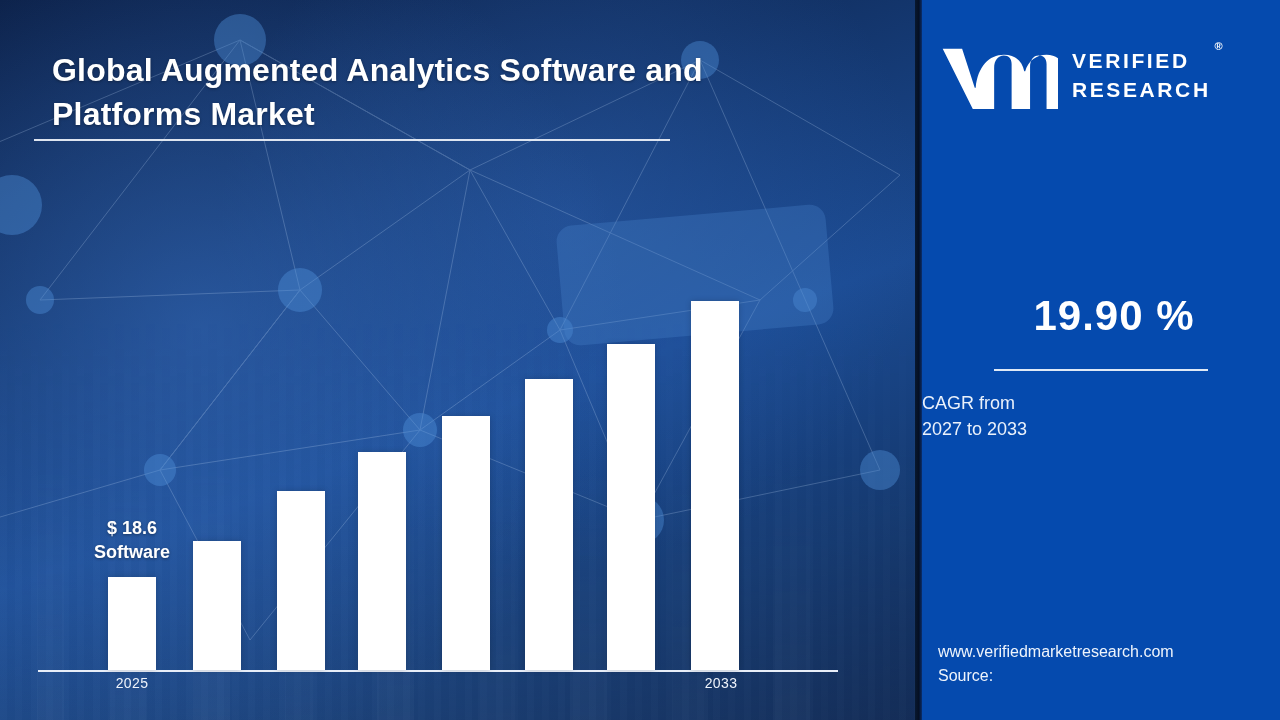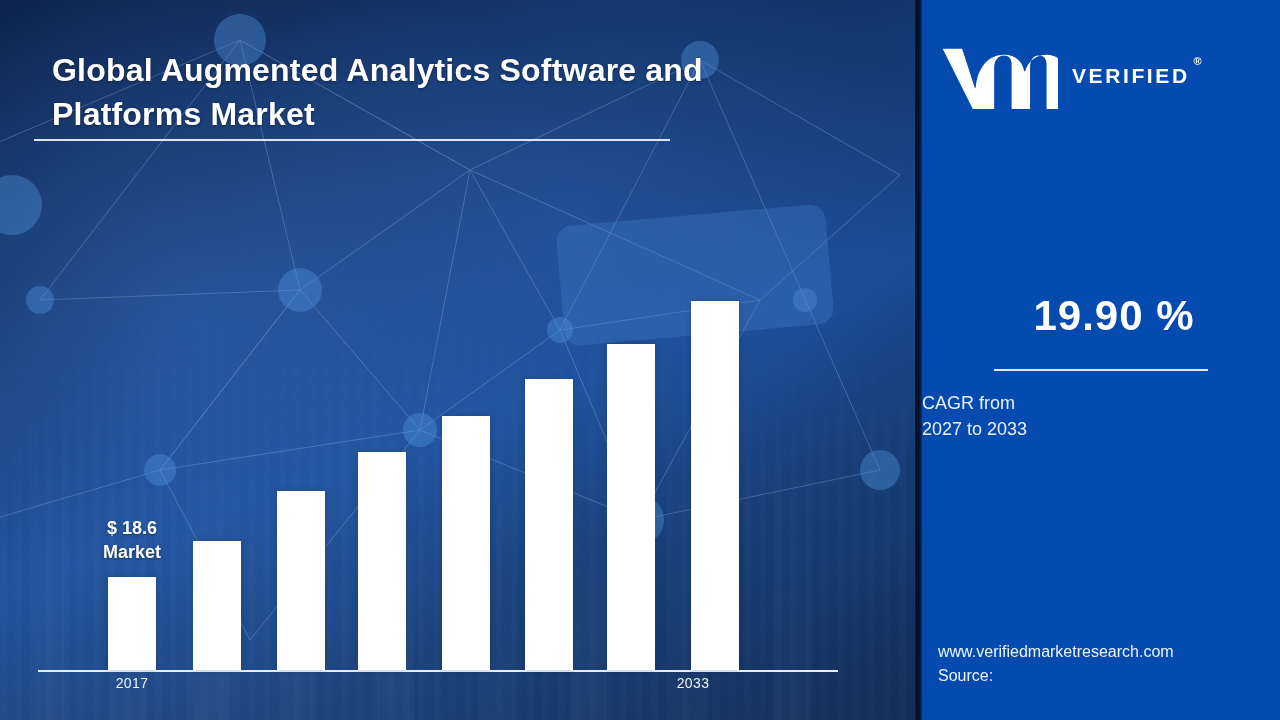--- a/index.html
+++ b/index.html
@@ -172,42 +172,43 @@
       <div class="bar" style="left:193px;top:541px;height:129px;"></div>
       <div class="bar" style="left:277px;top:491px;height:179px;"></div>
       <div class="bar" style="left:358px;top:452px;height:218px;"></div>
       <div class="bar" style="left:442px;top:416px;height:254px;"></div>
       <div class="bar" style="left:525px;top:379px;height:291px;"></div>
       <div class="bar" style="left:607px;top:344px;height:326px;"></div>
       <div class="bar" style="left:691px;top:301px;height:369px;"></div>
 
       <div class="vlabel" style="left:67px;top:517px;">
         <div>$ 18.6</div>
-        <div>Market</div>
+        <div>Software</div>
       </div>
       <div class="vlabel" style="left:650px;top:240px;">
         <div></div>
         <div></div>
       </div>
 
-      <div class="tick" style="left:87px;">2017</div>
-      <div class="tick" style="left:648px;">2033</div>
+      <div class="tick" style="left:87px;">2025</div>
+      <div class="tick" style="left:676px;">2033</div>
     </div>
   </div>
 
   <div class="divider"></div>
 
   <div class="right-panel">
 
     <div class="logo-row">
       <svg class="logo-mark" viewBox="0 0 120 68">
         <path fill="#ffffff" d="M2 6 h20 l13 40 h1 c2-22 14-34 29-34 12 0 19 7 21 17 h1 c3-11 12-17 22-17 12 0 19 8 19 21 v35 h-19 V22 c0-6-3-9-8-9 -6 0-9 5-9 12 v43 h-19 V22 c0-6-3-9-8-9 -6 0-10 5-10 13 v42 h-22 z"></path>
       </svg>
       <div class="logo-text">
         <div class="ln">VERIFIED</div>
+        <div class="ln">RESEARCH</div>
         <span class="logo-reg">®</span>
       </div>
     </div>
 
     <div class="cagr">19.90 %</div>
     <div class="cagr-rule"></div>
     <div class="cagr-sub">
       <div>CAGR from</div>
       <div>2027 to 2033</div>
     </div>

